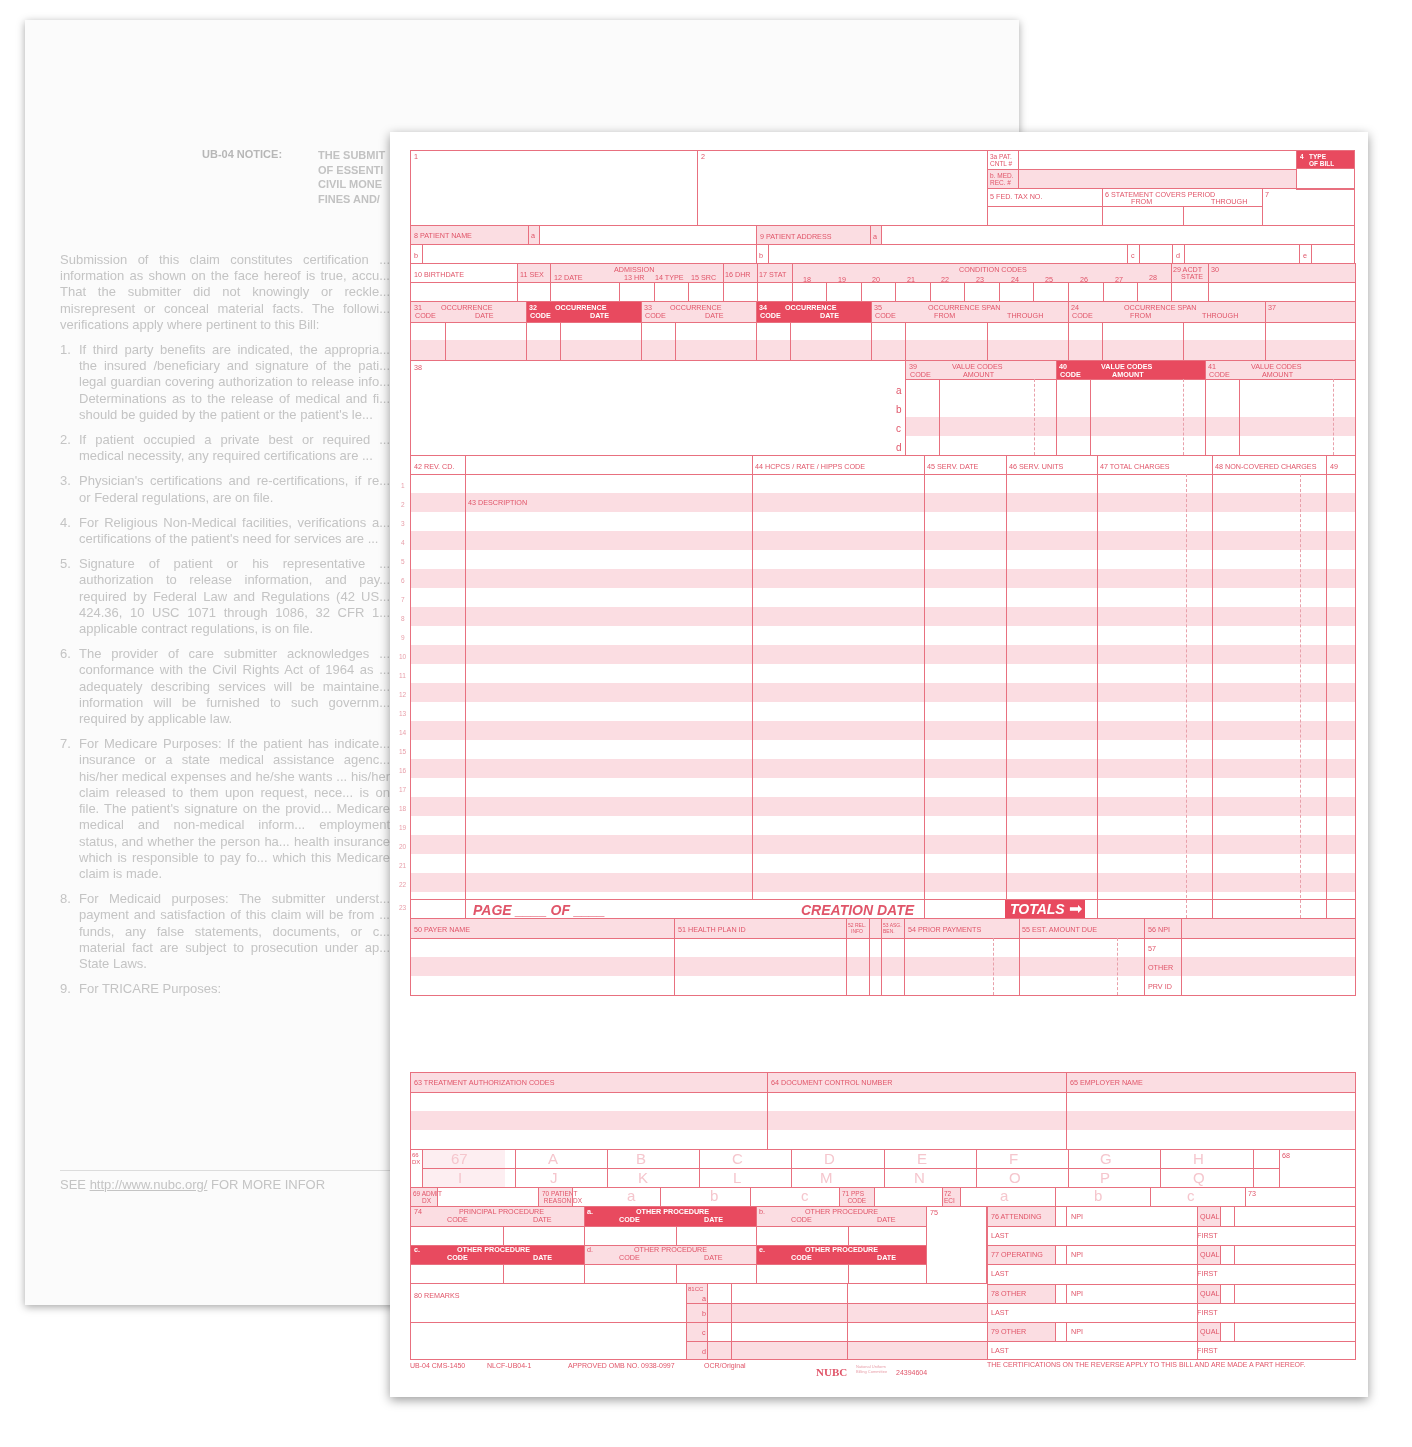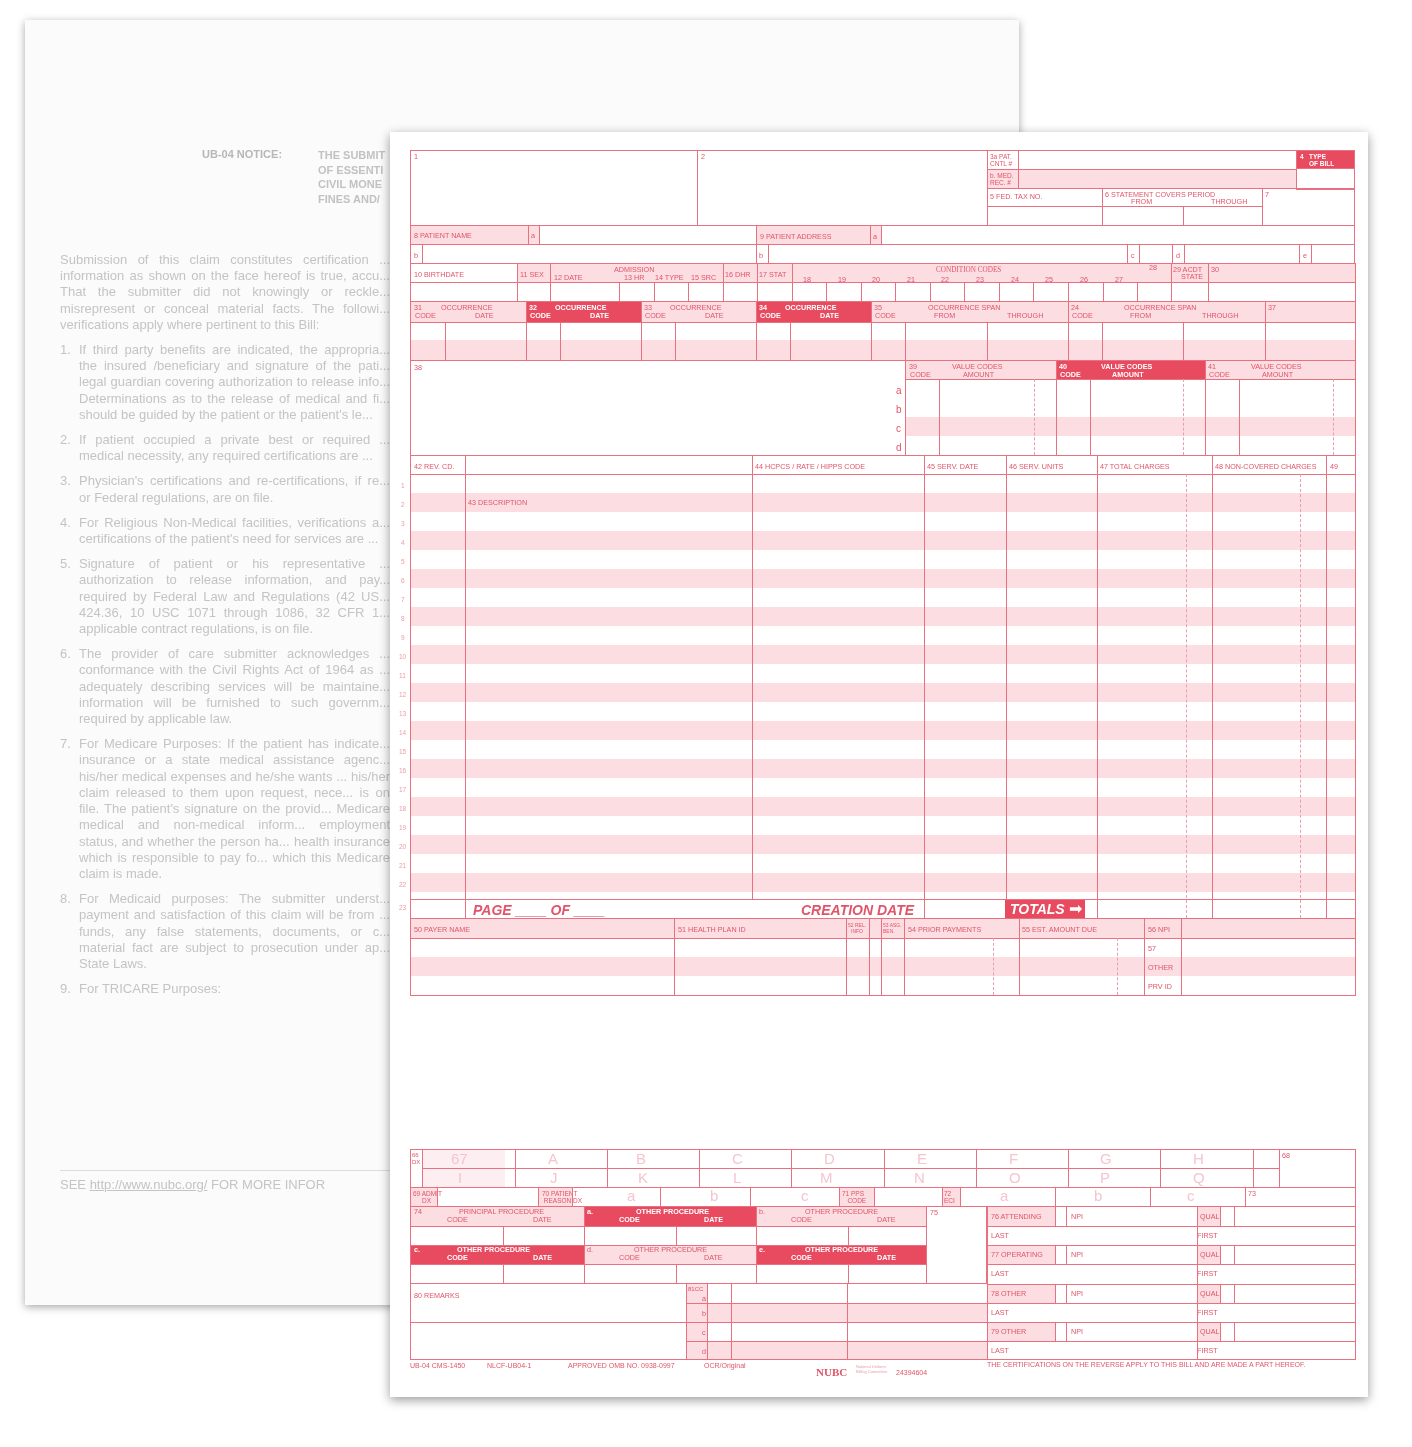--- a/index.html
+++ b/index.html
@@ -146,32 +146,32 @@
     <span class="lbl" style="left:244px;top:10px;">14 TYPE</span>
     <span class="lbl" style="left:280px;top:10px;">15 SRC</span>
     <div class="vl" style="left:208px;top:18px;height:19px;"></div>
     <div class="vl" style="left:243px;top:18px;height:19px;"></div>
     <div class="vl" style="left:277px;top:18px;height:19px;"></div>
     <div class="vl" style="left:312px;top:0;height:37px;"></div>
     <span class="lbl" style="left:314px;top:7px;">16 DHR</span>
     <div class="vl" style="left:346px;top:0;height:37px;"></div>
     <span class="lbl" style="left:348px;top:7px;">17 STAT</span>
     <div class="vl" style="left:381px;top:0;height:37px;"></div>
-    <span class="lbl" style="left:525px;top:2px;font-family:Liberation Serif, serif;">CONDITION CODES</span>
+    <span class="lbl" style="left:548px;top:2px;">CONDITION CODES</span>
     <span class="lbl" style="left:392px;top:12px;">18</span>
     <span class="lbl" style="left:427px;top:12px;">19</span>
     <span class="lbl" style="left:461px;top:12px;">20</span>
     <span class="lbl" style="left:496px;top:12px;">21</span>
     <span class="lbl" style="left:530px;top:12px;">22</span>
     <span class="lbl" style="left:565px;top:12px;">23</span>
     <span class="lbl" style="left:600px;top:12px;">24</span>
     <span class="lbl" style="left:634px;top:12px;">25</span>
     <span class="lbl" style="left:669px;top:12px;">26</span>
     <span class="lbl" style="left:704px;top:12px;">27</span>
-    <span class="lbl" style="left:738px;top:0;">28</span>
+    <span class="lbl" style="left:738px;top:10px;">28</span>
     <div class="vl" style="left:415px;top:18px;height:19px;"></div>
     <div class="vl" style="left:450px;top:18px;height:19px;"></div>
     <div class="vl" style="left:484px;top:18px;height:19px;"></div>
     <div class="vl" style="left:519px;top:18px;height:19px;"></div>
     <div class="vl" style="left:553px;top:18px;height:19px;"></div>
     <div class="vl" style="left:588px;top:18px;height:19px;"></div>
     <div class="vl" style="left:622px;top:18px;height:19px;"></div>
     <div class="vl" style="left:657px;top:18px;height:19px;"></div>
     <div class="vl" style="left:692px;top:18px;height:19px;"></div>
     <div class="vl" style="left:726px;top:18px;height:19px;"></div>
@@ -362,20 +362,30 @@
     <div class="vl" style="left:470px;top:0;height:76px;"></div>
     <div class="vl" style="left:493px;top:0;height:76px;"></div>
     <div class="vl" style="left:608px;top:0;height:76px;"></div>
     <div class="vl" style="left:733px;top:0;height:76px;"></div>
     <div class="vl" style="left:770px;top:0;height:76px;"></div>
     <div class="dash" style="left:582px;top:19px;height:57px;"></div>
     <div class="dash" style="left:706px;top:19px;height:57px;"></div>
   </div>
 
 
+  <div class="f" style="left:20px;top:940px;width:946px;height:78px;">
+    <div class="band" style="left:0;top:0;width:944px;height:19px;"></div>
+    <div class="band" style="left:0;top:38px;width:944px;height:19px;"></div>
+    <span class="lbl" style="left:3px;top:6px;">63 TREATMENT AUTHORIZATION CODES</span>
+    <span class="lbl" style="left:360px;top:6px;">64 DOCUMENT CONTROL NUMBER</span>
+    <span class="lbl" style="left:659px;top:6px;">65 EMPLOYER NAME</span>
+    <div class="hl" style="left:0;top:19px;width:944px;"></div>
+    <div class="vl" style="left:356px;top:0;height:76px;"></div>
+    <div class="vl" style="left:655px;top:0;height:76px;"></div>
+  </div>
 
   <div class="f" style="left:20px;top:1017px;width:946px;height:39px;">
     <span class="lbl" style="left:1px;top:2px;white-space:pre;font-size:6px;line-height:7px;">66
 DX</span>
     <div class="band" style="left:11px;top:0;width:83px;height:37px;background:#fdeef1;"></div>
     <span class="big" style="left:40px;top:0px;">67</span>
     <span class="big" style="left:137px;top:0px;">A</span>
     <span class="big" style="left:225px;top:0px;">B</span>
     <span class="big" style="left:321px;top:0px;">C</span>
     <span class="big" style="left:413px;top:0px;">D</span>

